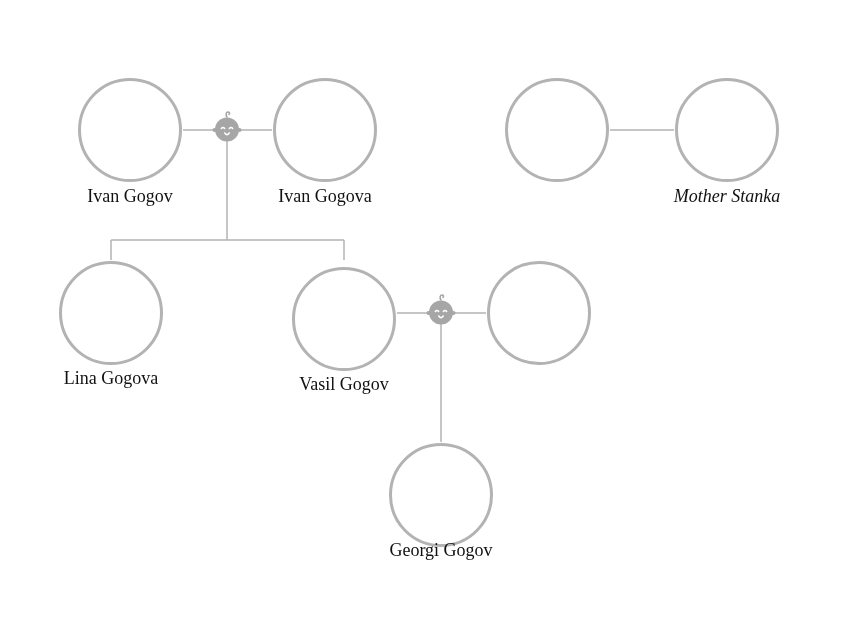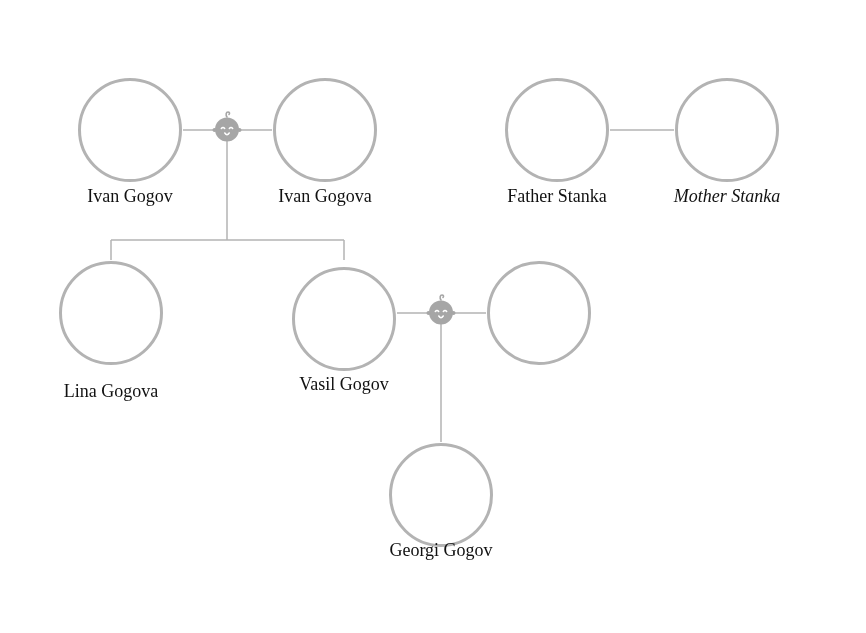--- a/index.html
+++ b/index.html
@@ -81,31 +81,30 @@
   <div class="name">Ivan Gogov</div>
 </div>
 
 <div class="person" style="left:270px;top:75px;">
   <div class="ring"></div>
   <div class="name">Ivan Gogova</div>
 </div>
 
 <div class="person" style="left:502px;top:75px;">
   <div class="ring"></div>
-  <div class="name">Father Stanka</div>
 </div>
 
 <div class="person" style="left:672px;top:75px;font-style:italic;">
   <div class="ring"></div>
   <div class="name">Mother Stanka</div>
 </div>
 
 <div class="person" style="left:56px;top:258px;">
   <div class="ring"></div>
-  <div class="name" style="top:123px;">Lina Gogova</div>
+  <div class="name" style="top:110px;">Lina Gogova</div>
 </div>
 
 <div class="person" style="left:289px;top:264px;">
   <div class="ring"></div>
   <div class="name" style="top:110px;">Vasil Gogov</div>
 </div>
 
 <div class="person" style="left:484px;top:258px;">
   <div class="ring"></div>
 </div>

